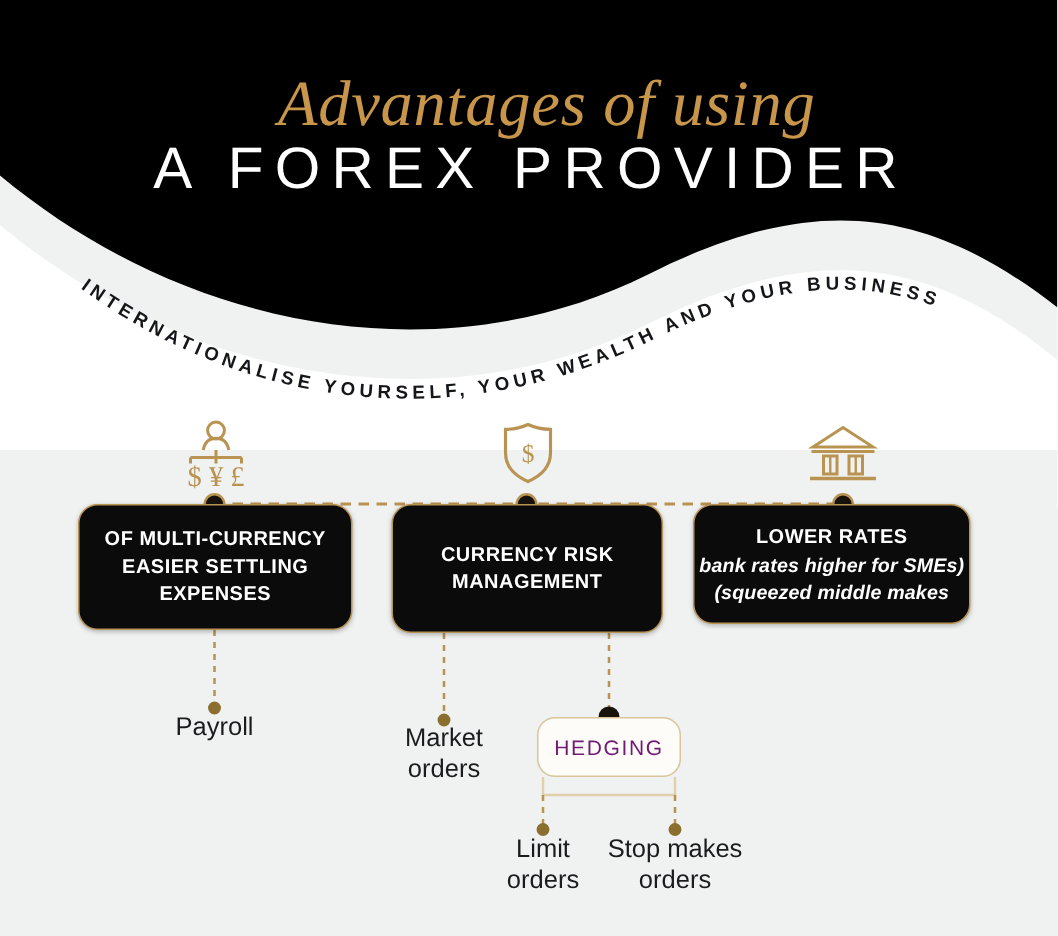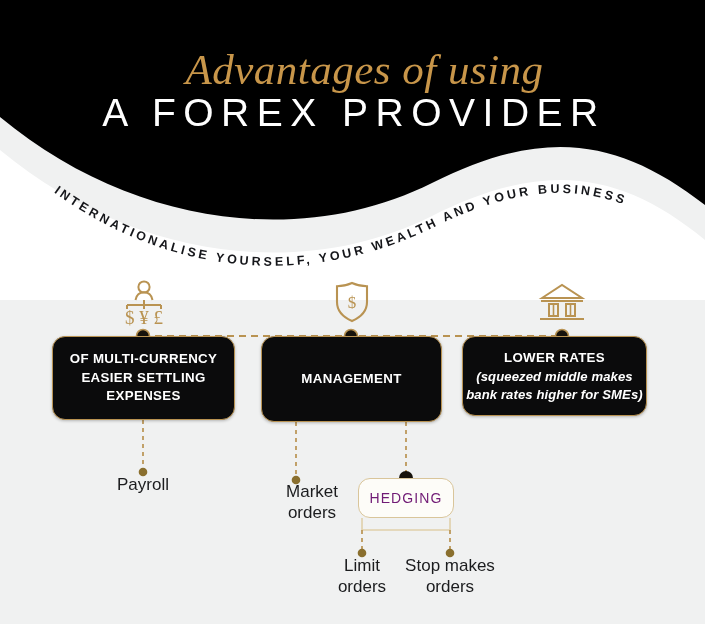--- a/index.html
+++ b/index.html
@@ -240,39 +240,40 @@
     <div class="node-card" style="left:52px; top:336px; width:183px; height:84px;">
       <div class="card-title">
         <div>OF MULTI-CURRENCY</div>
         <div>EASIER SETTLING</div>
         <div>EXPENSES</div>
       </div>
     </div>
 
     <div class="node-card" style="left:261px; top:336px; width:181px; height:86px;">
       <div class="card-title">
+        <div>CURRENCY RISK</div>
         <div>MANAGEMENT</div>
       </div>
     </div>
 
     <div class="node-card" style="left:462px; top:336px; width:185px; height:80px;">
       <div class="card-title">
         <div>LOWER RATES</div>
       </div>
       <div class="card-sub">
+        <div>bank rates higher for SMEs)</div>
         <div>(squeezed middle makes</div>
-        <div>bank rates higher for SMEs)</div>
       </div>
     </div>
 
     <div class="leaf-label" style="left:83px; top:474px; width:120px;">
       <div>Payroll</div>
     </div>
 
-    <div class="leaf-label" style="left:257px; top:481px; width:110px;">
+    <div class="leaf-label" style="left:241px; top:481px; width:110px;">
       <div>Market</div>
       <div>orders</div>
     </div>
 
     <div class="pill-node" style="left:358px; top:478px; width:96px; height:40px;">
       <span>HEDGING</span>
     </div>
 
     <div class="leaf-label" style="left:307px; top:555px; width:110px;">
       <div>Limit</div>

